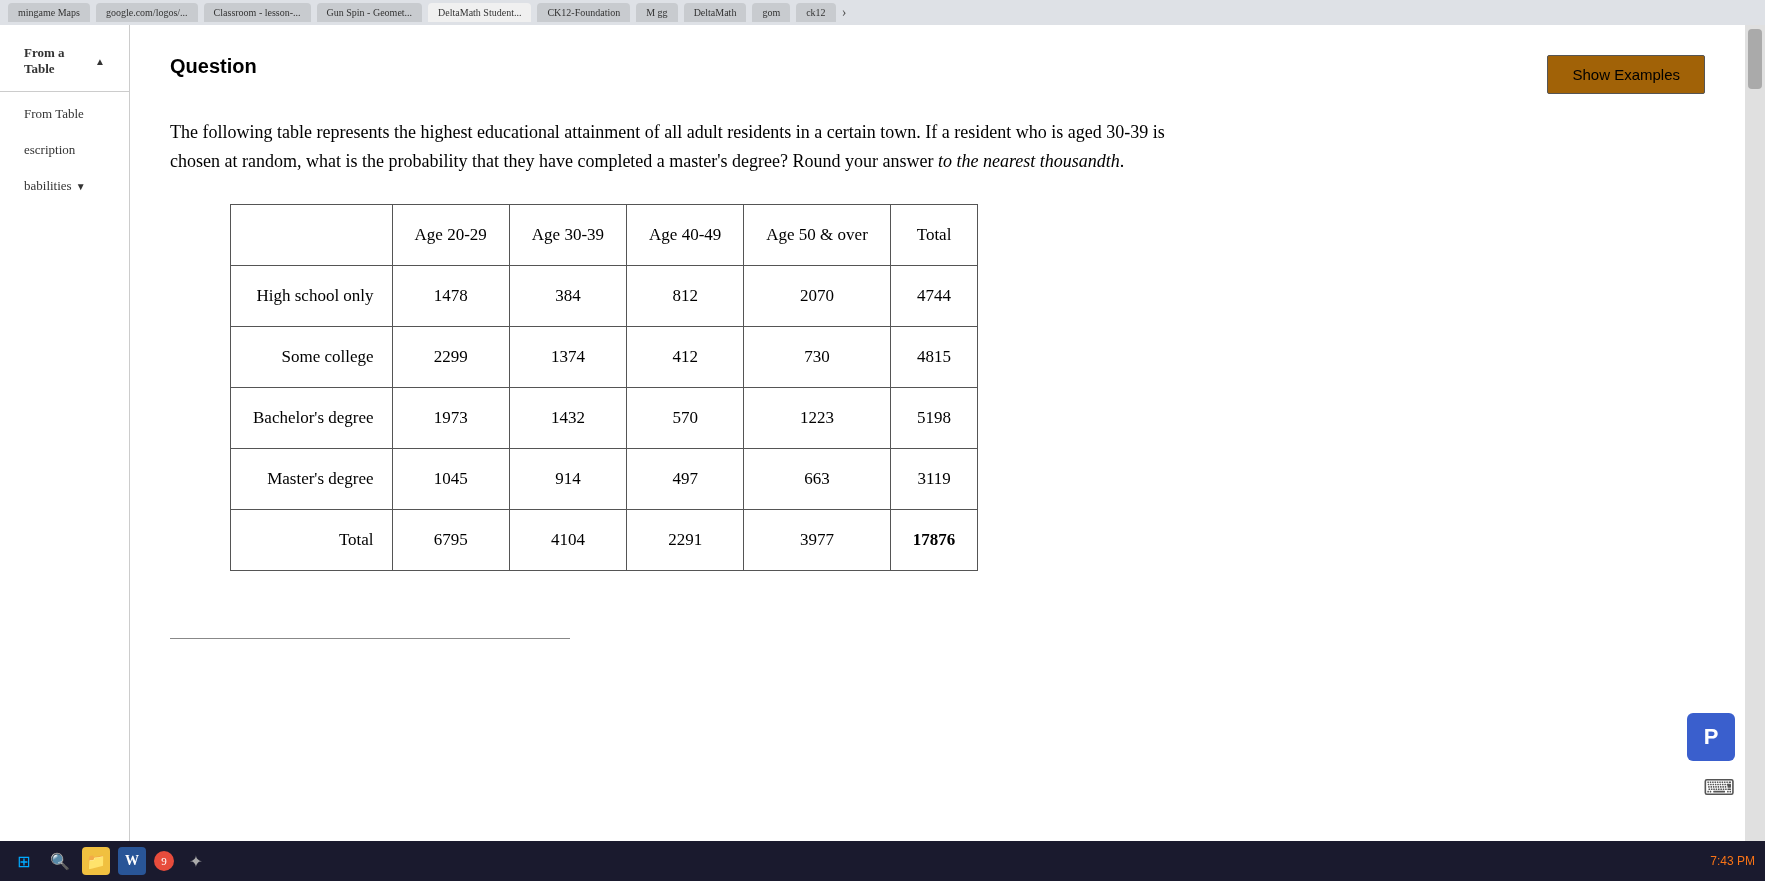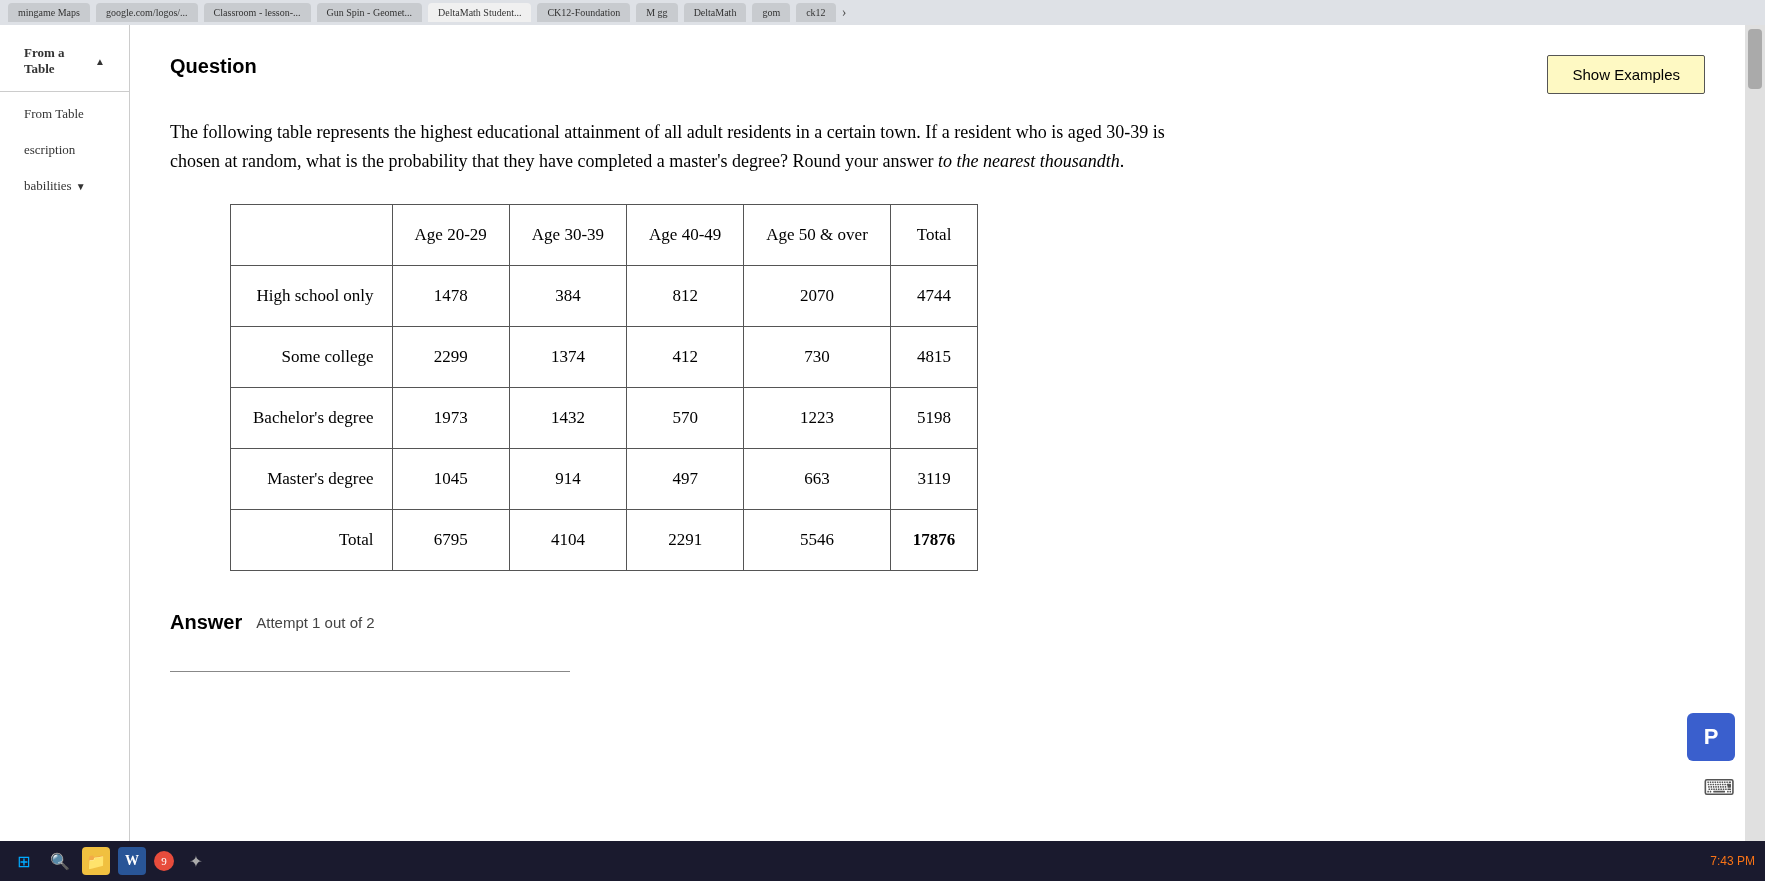--- a/index.html
+++ b/index.html
@@ -102,21 +102,21 @@
       align-items: flex-start;
       margin-bottom: 24px;
     }
     .question-label {
       font-size: 20px;
       font-weight: bold;
       font-family: Arial, sans-serif;
     }
     .show-examples-btn {
       border: 1px solid #555;
-      background: #fef9c3;
+      background: #a16207;
       padding: 10px 24px;
       font-size: 15px;
       cursor: pointer;
       border-radius: 2px;
       font-family: Arial, sans-serif;
     }
 
     
     .question-text {
       font-size: 18px;
@@ -346,30 +346,26 @@
           <td>914</td>
           <td>497</td>
           <td>663</td>
           <td>3119</td>
         </tr>
         <tr>
           <td class="row-label">Total</td>
           <td>6795</td>
           <td>4104</td>
           <td>2291</td>
-          <td>5546</td>
+          <td>3977</td>
           <td class="total-bold">17876</td>
         </tr>
       </tbody>
     </table>
 
-    <div class="answer-section">
-      <span class="answer-label">Answer</span>
-      <span class="attempt-text">Attempt 1 out of 2</span>
-    </div>
     <div style="margin-top: 10px;">
       <input class="answer-input-line" type="text" placeholder="" style="">
     </div>
 
   </div>
 
   <div class="right-panel">
     <div class="scrollbar-thumb"></div>
   </div>
 

